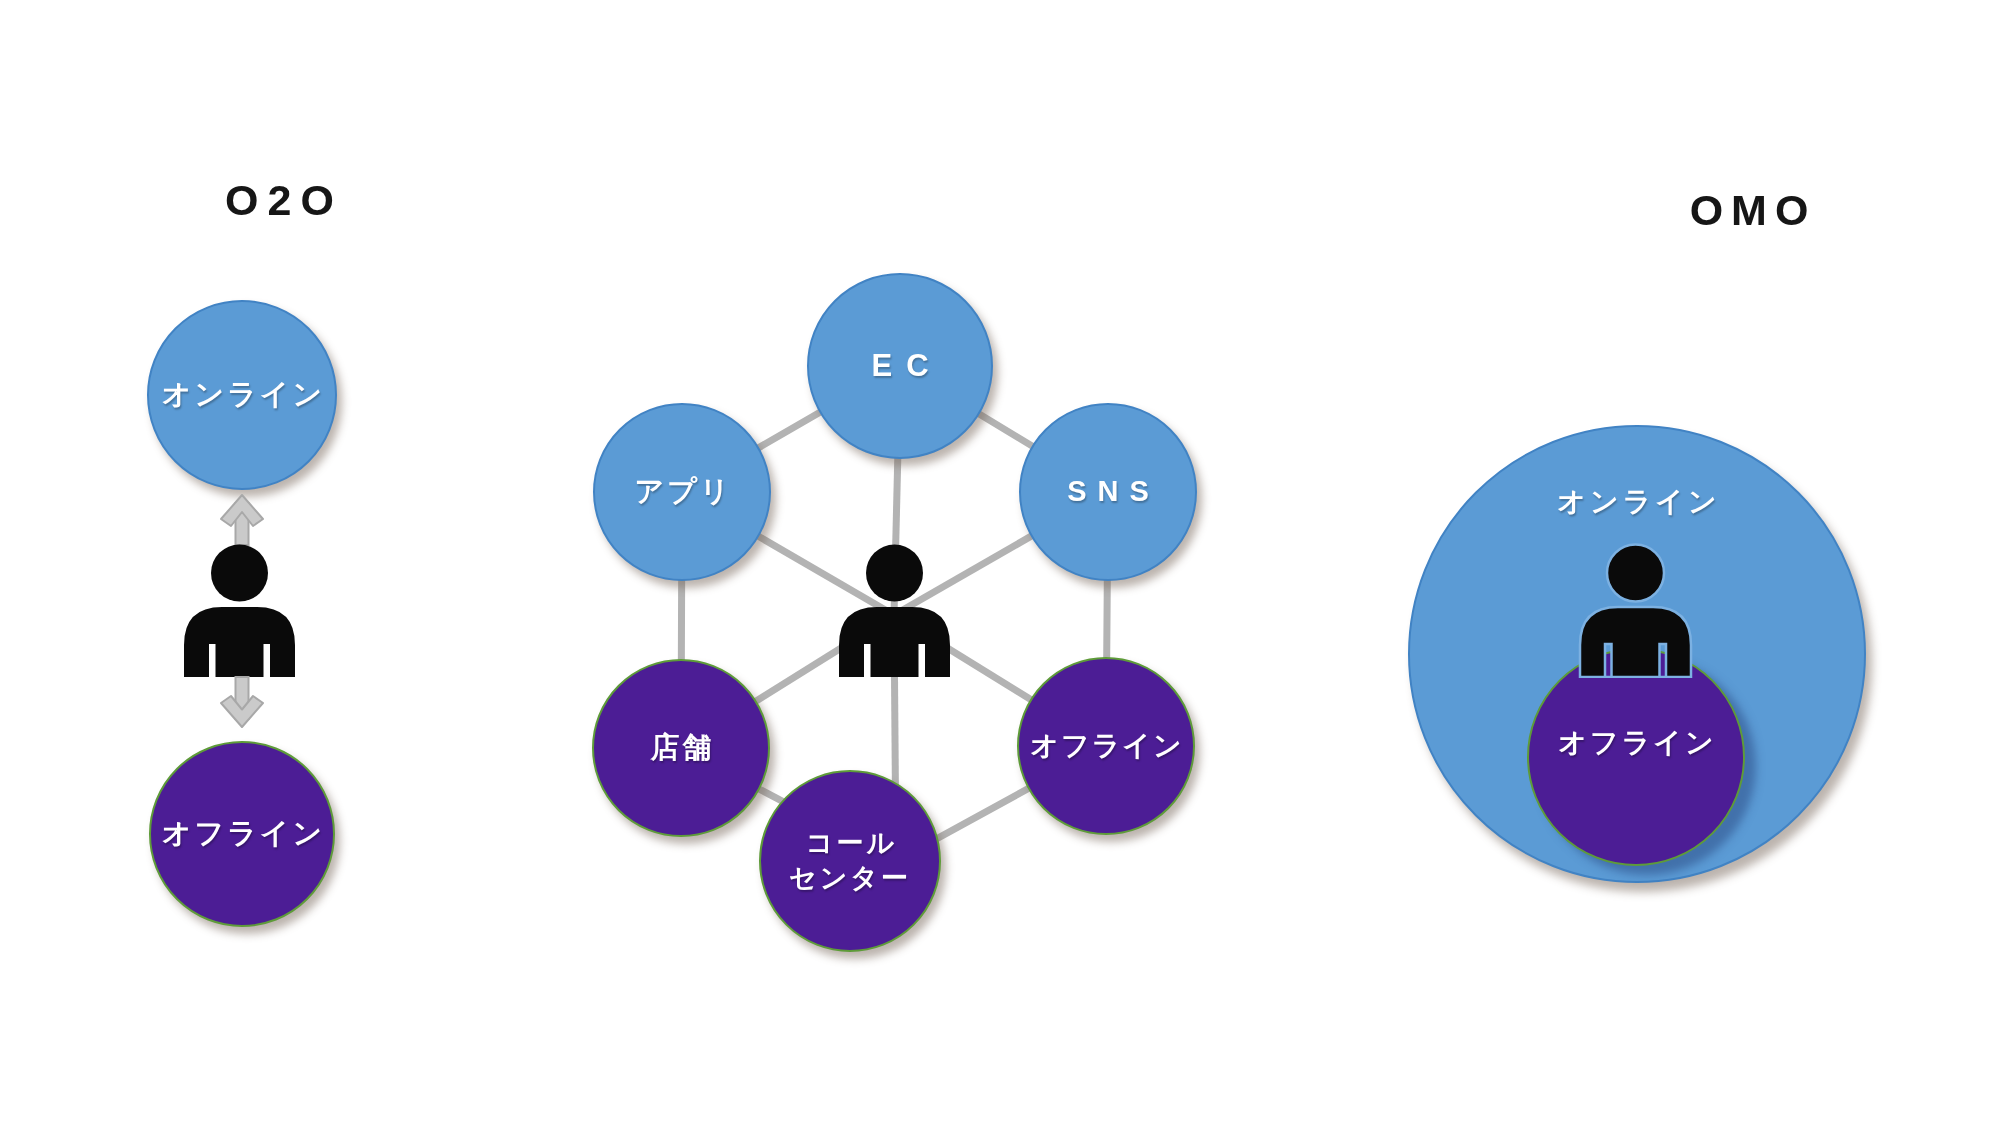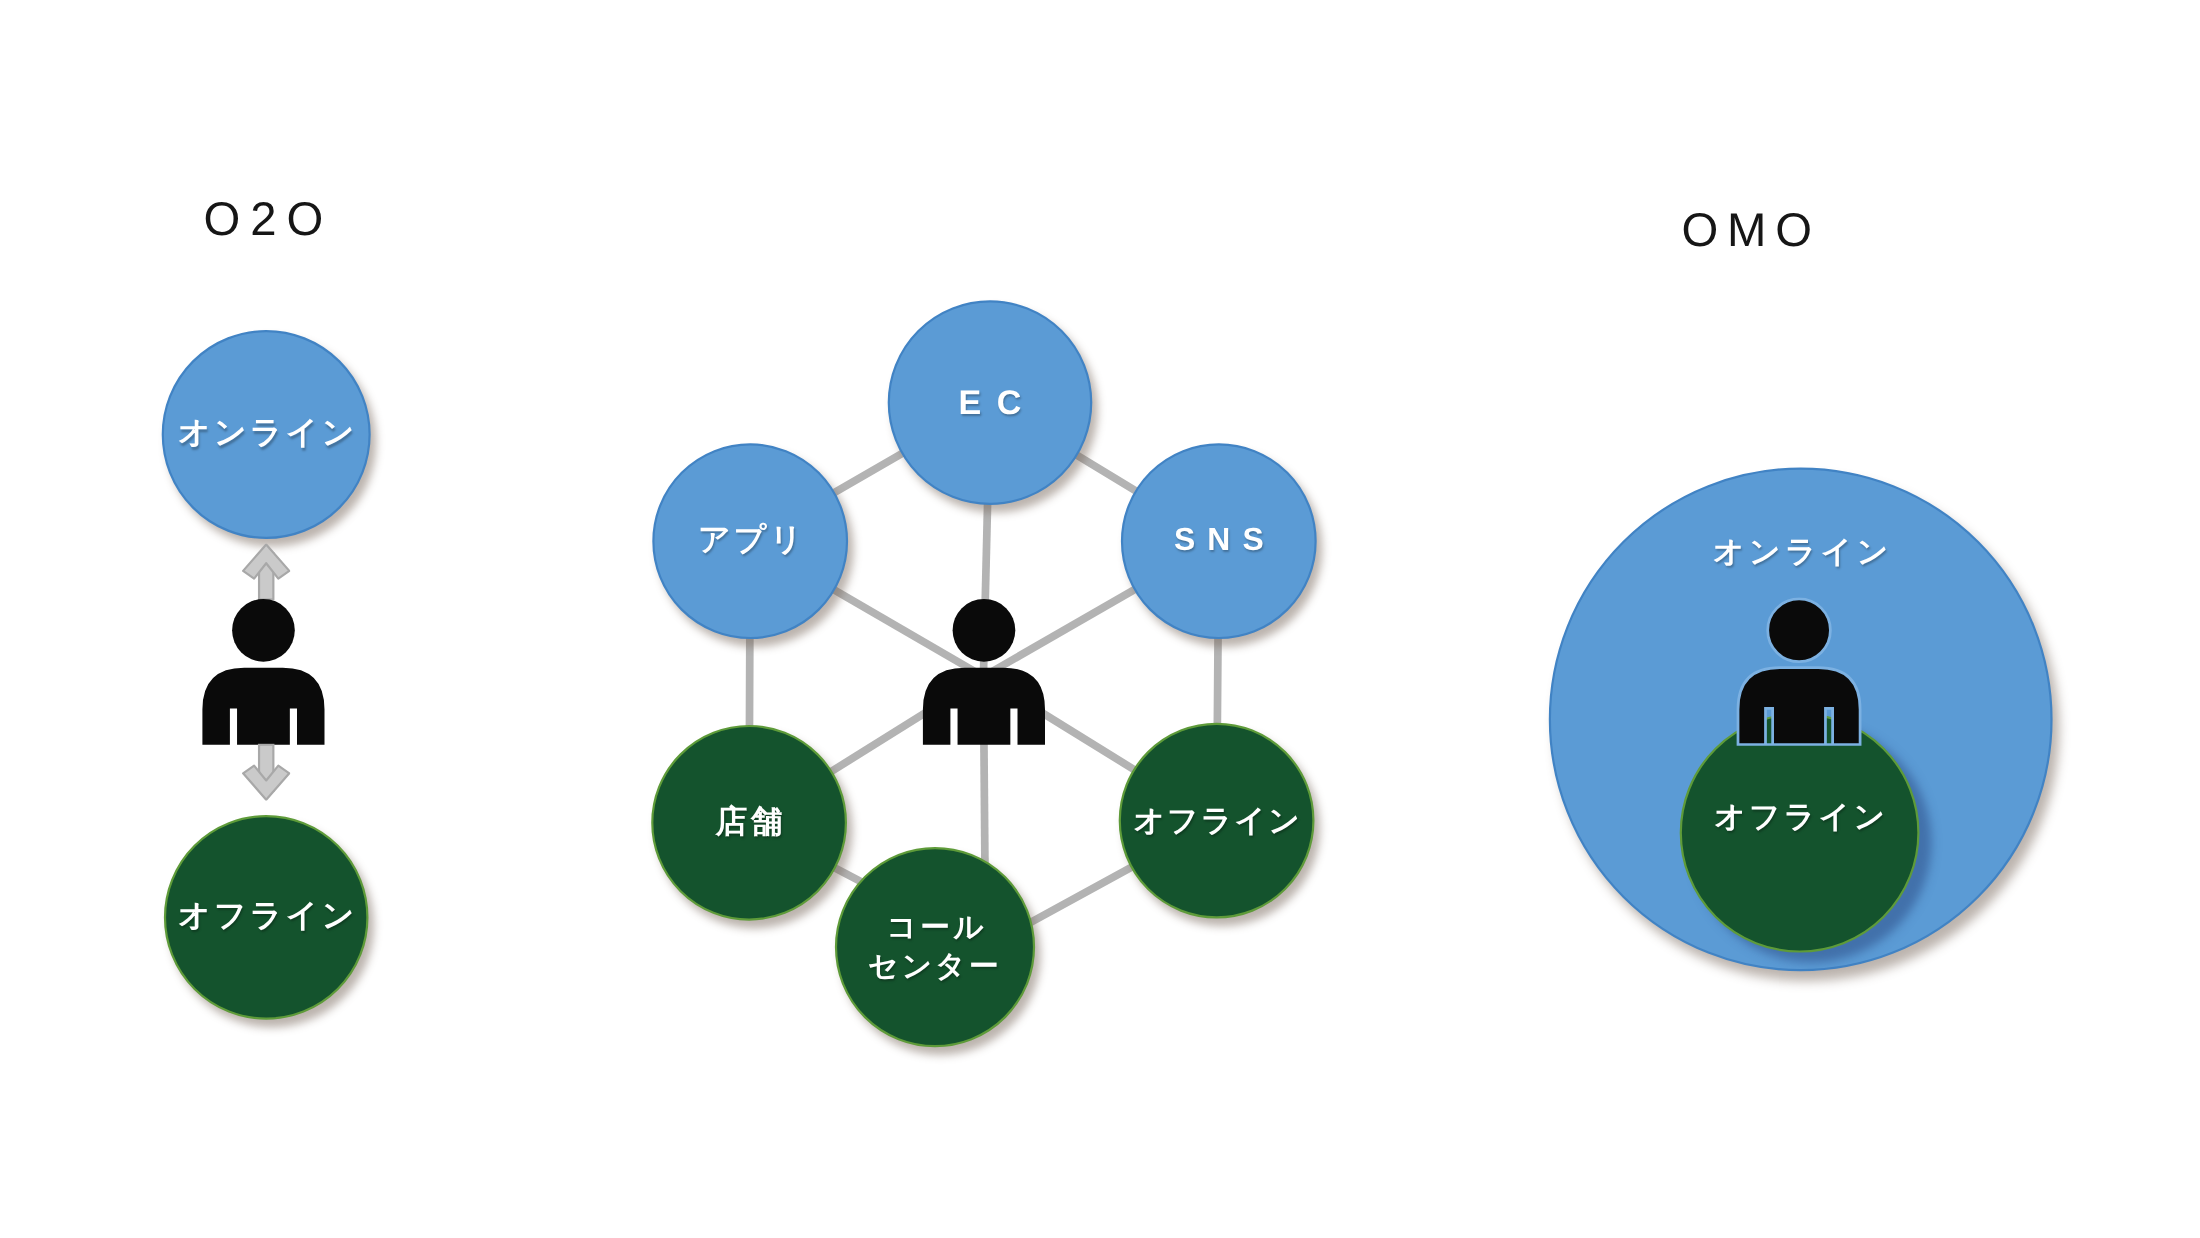--- a/index.html
+++ b/index.html
@@ -11,40 +11,41 @@
   .canvas {
     position: relative;
     width: 2000px;
     height: 1125px;
     background: #ffffff;
     overflow: hidden;
   }
   .title {
     position: absolute;
     transform: translateX(-50%);
-    font-weight: 400;
+    font-weight: 700;
     color: #161616;
     white-space: nowrap;
+    margin-left: 40px;
   }
   .t-o2o  { left: 244px; top: 176px; font-size: 43px; letter-spacing: 9px; }
   .t-omni { left: 899px; top: 174px; font-size: 46px; letter-spacing: 3px; }
-  .t-omo  { left: 1592px; top: 186px; font-size: 43px; letter-spacing: 8px; }
+  .t-omo  { left: 1713px; top: 186px; font-size: 43px; letter-spacing: 8px; }
 
   .circle {
     position: absolute;
     border-radius: 50%;
     box-sizing: border-box;
     display: flex;
     align-items: center;
     justify-content: center;
     text-align: center;
     box-shadow: 5px 7px 8px rgba(115, 98, 85, 0.48);
   }
   .blue  { background: #5B9BD5; border: 2px solid #4183C4; }
-  .green { background: #14532d; border: 2px solid #5E9B39; }
+  .green { background: #4c1d95; border: 2px solid #5E9B39; }
 
   .clabel {
     color: #ffffff;
     font-weight: 700;
     text-shadow: 1px 2px 2px rgba(0,0,0,0.28);
     line-height: 1.3;
     white-space: nowrap;
   }
 
   

